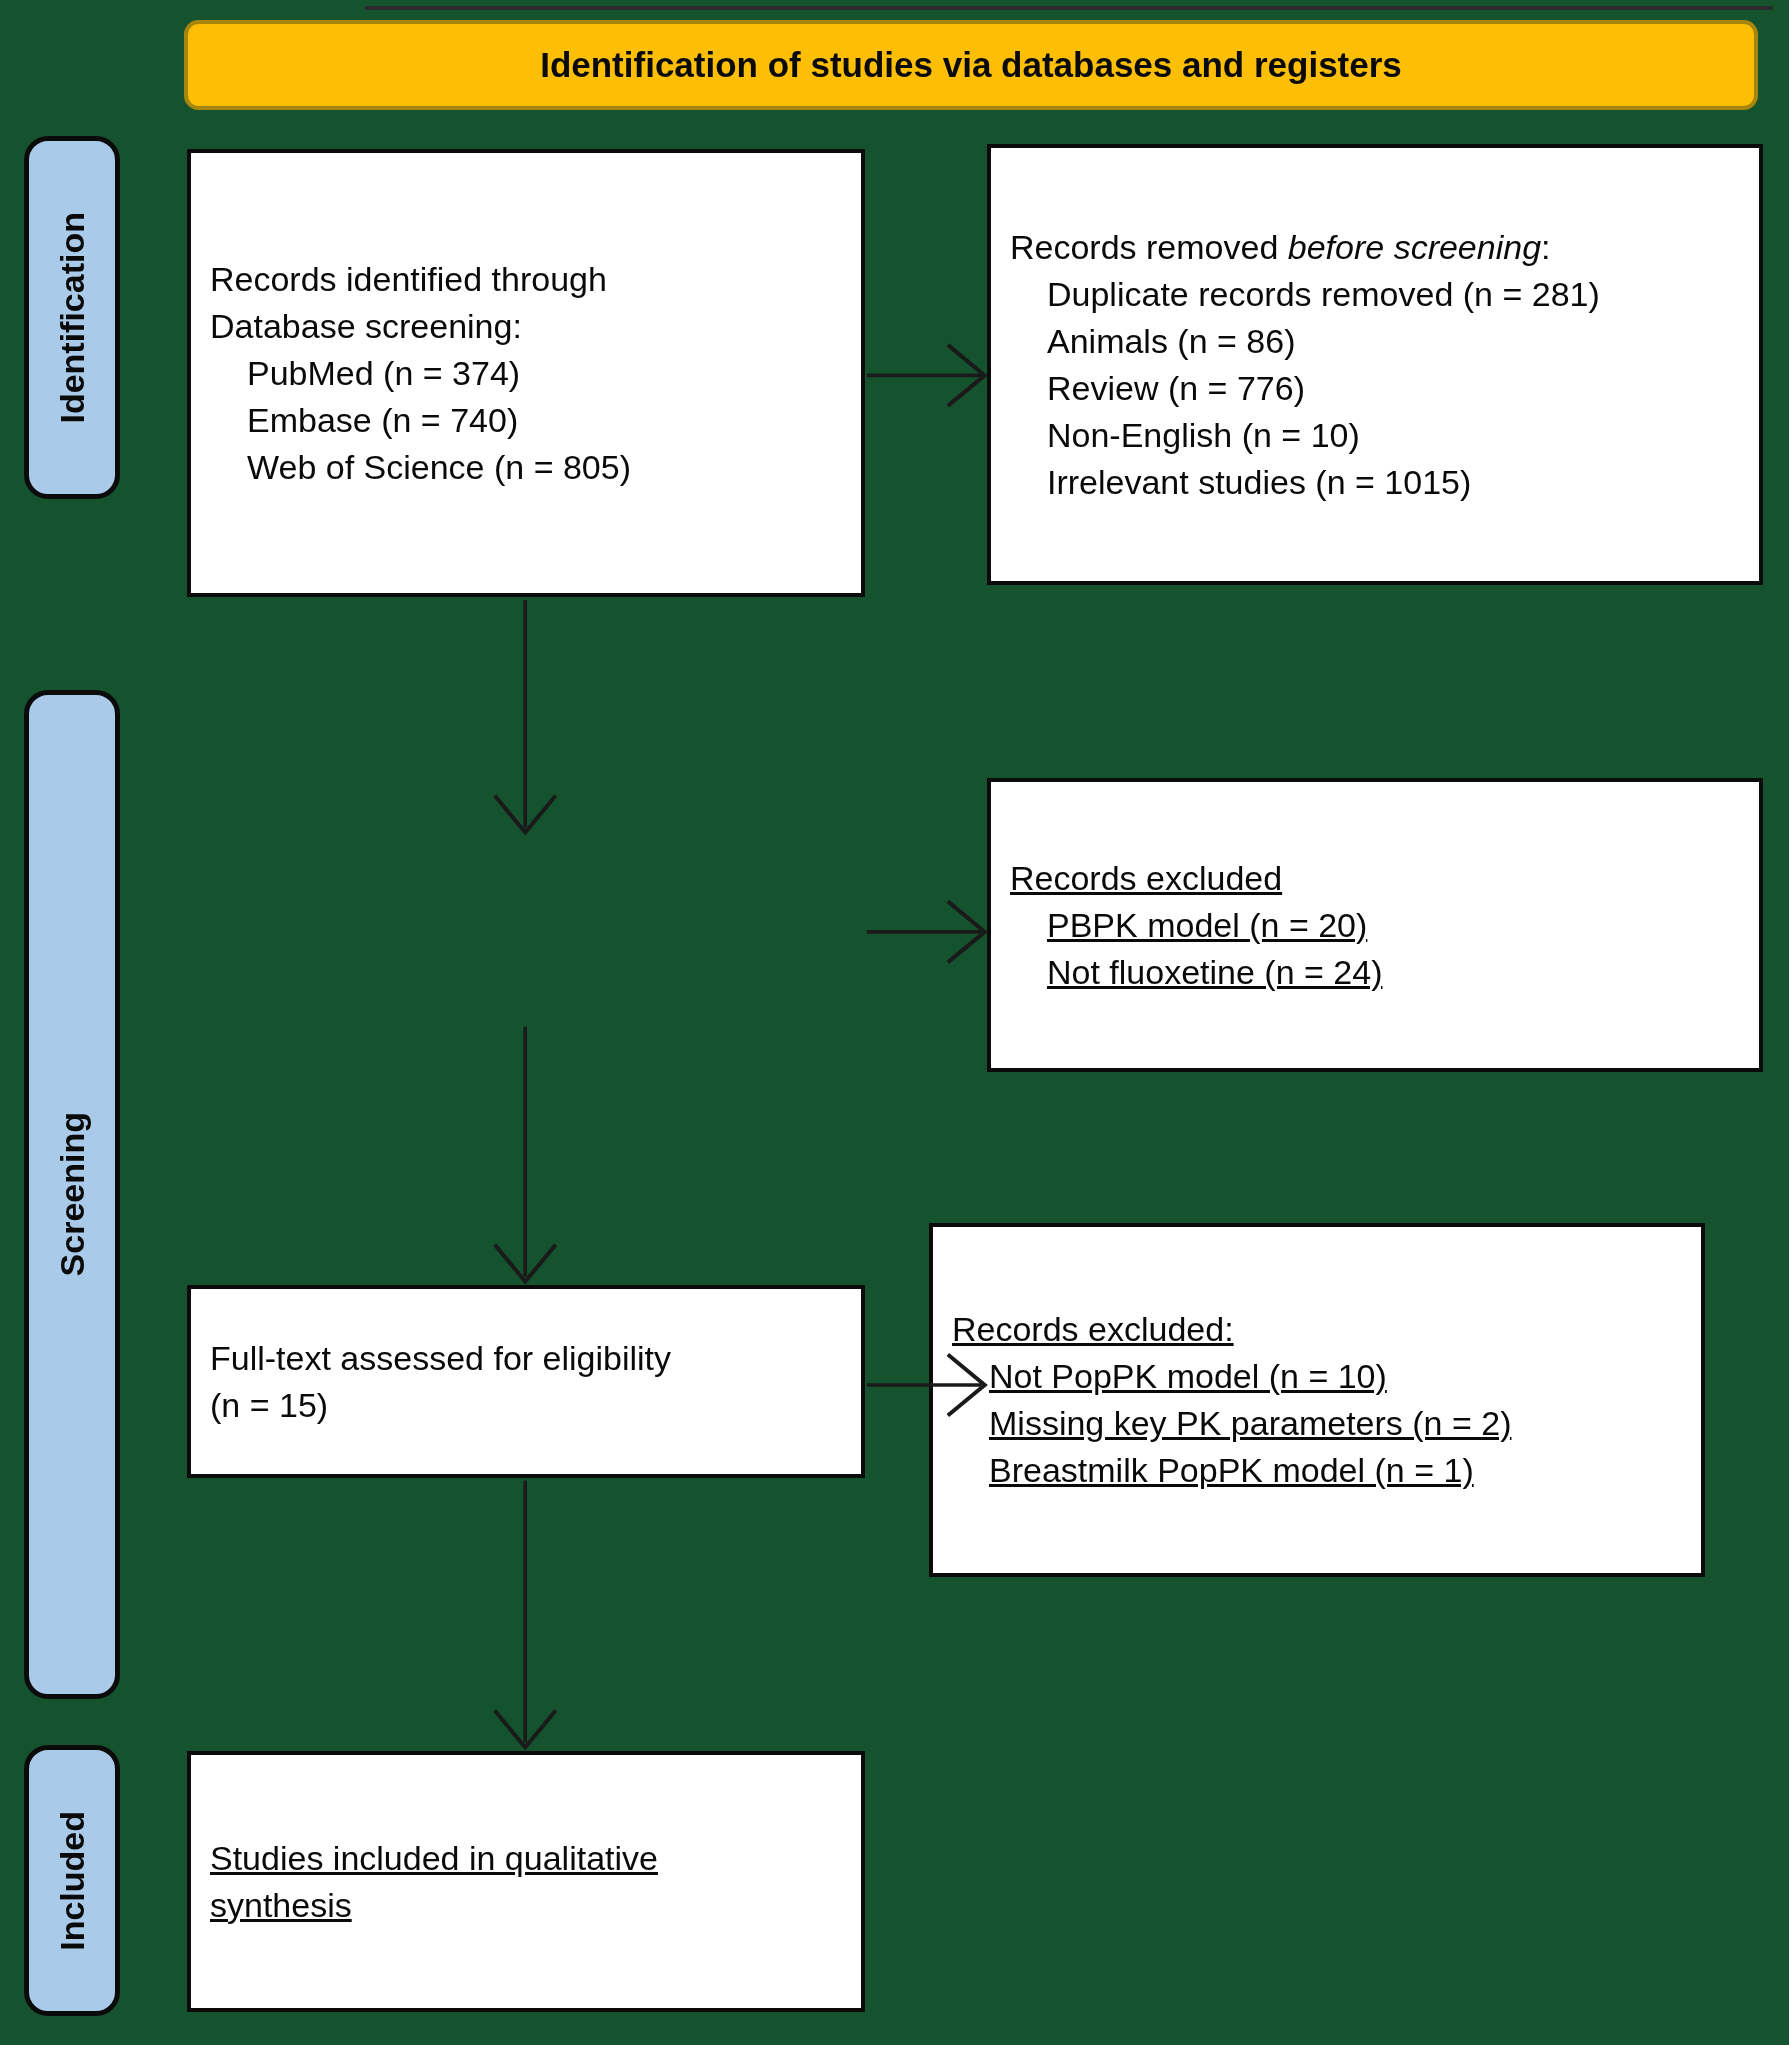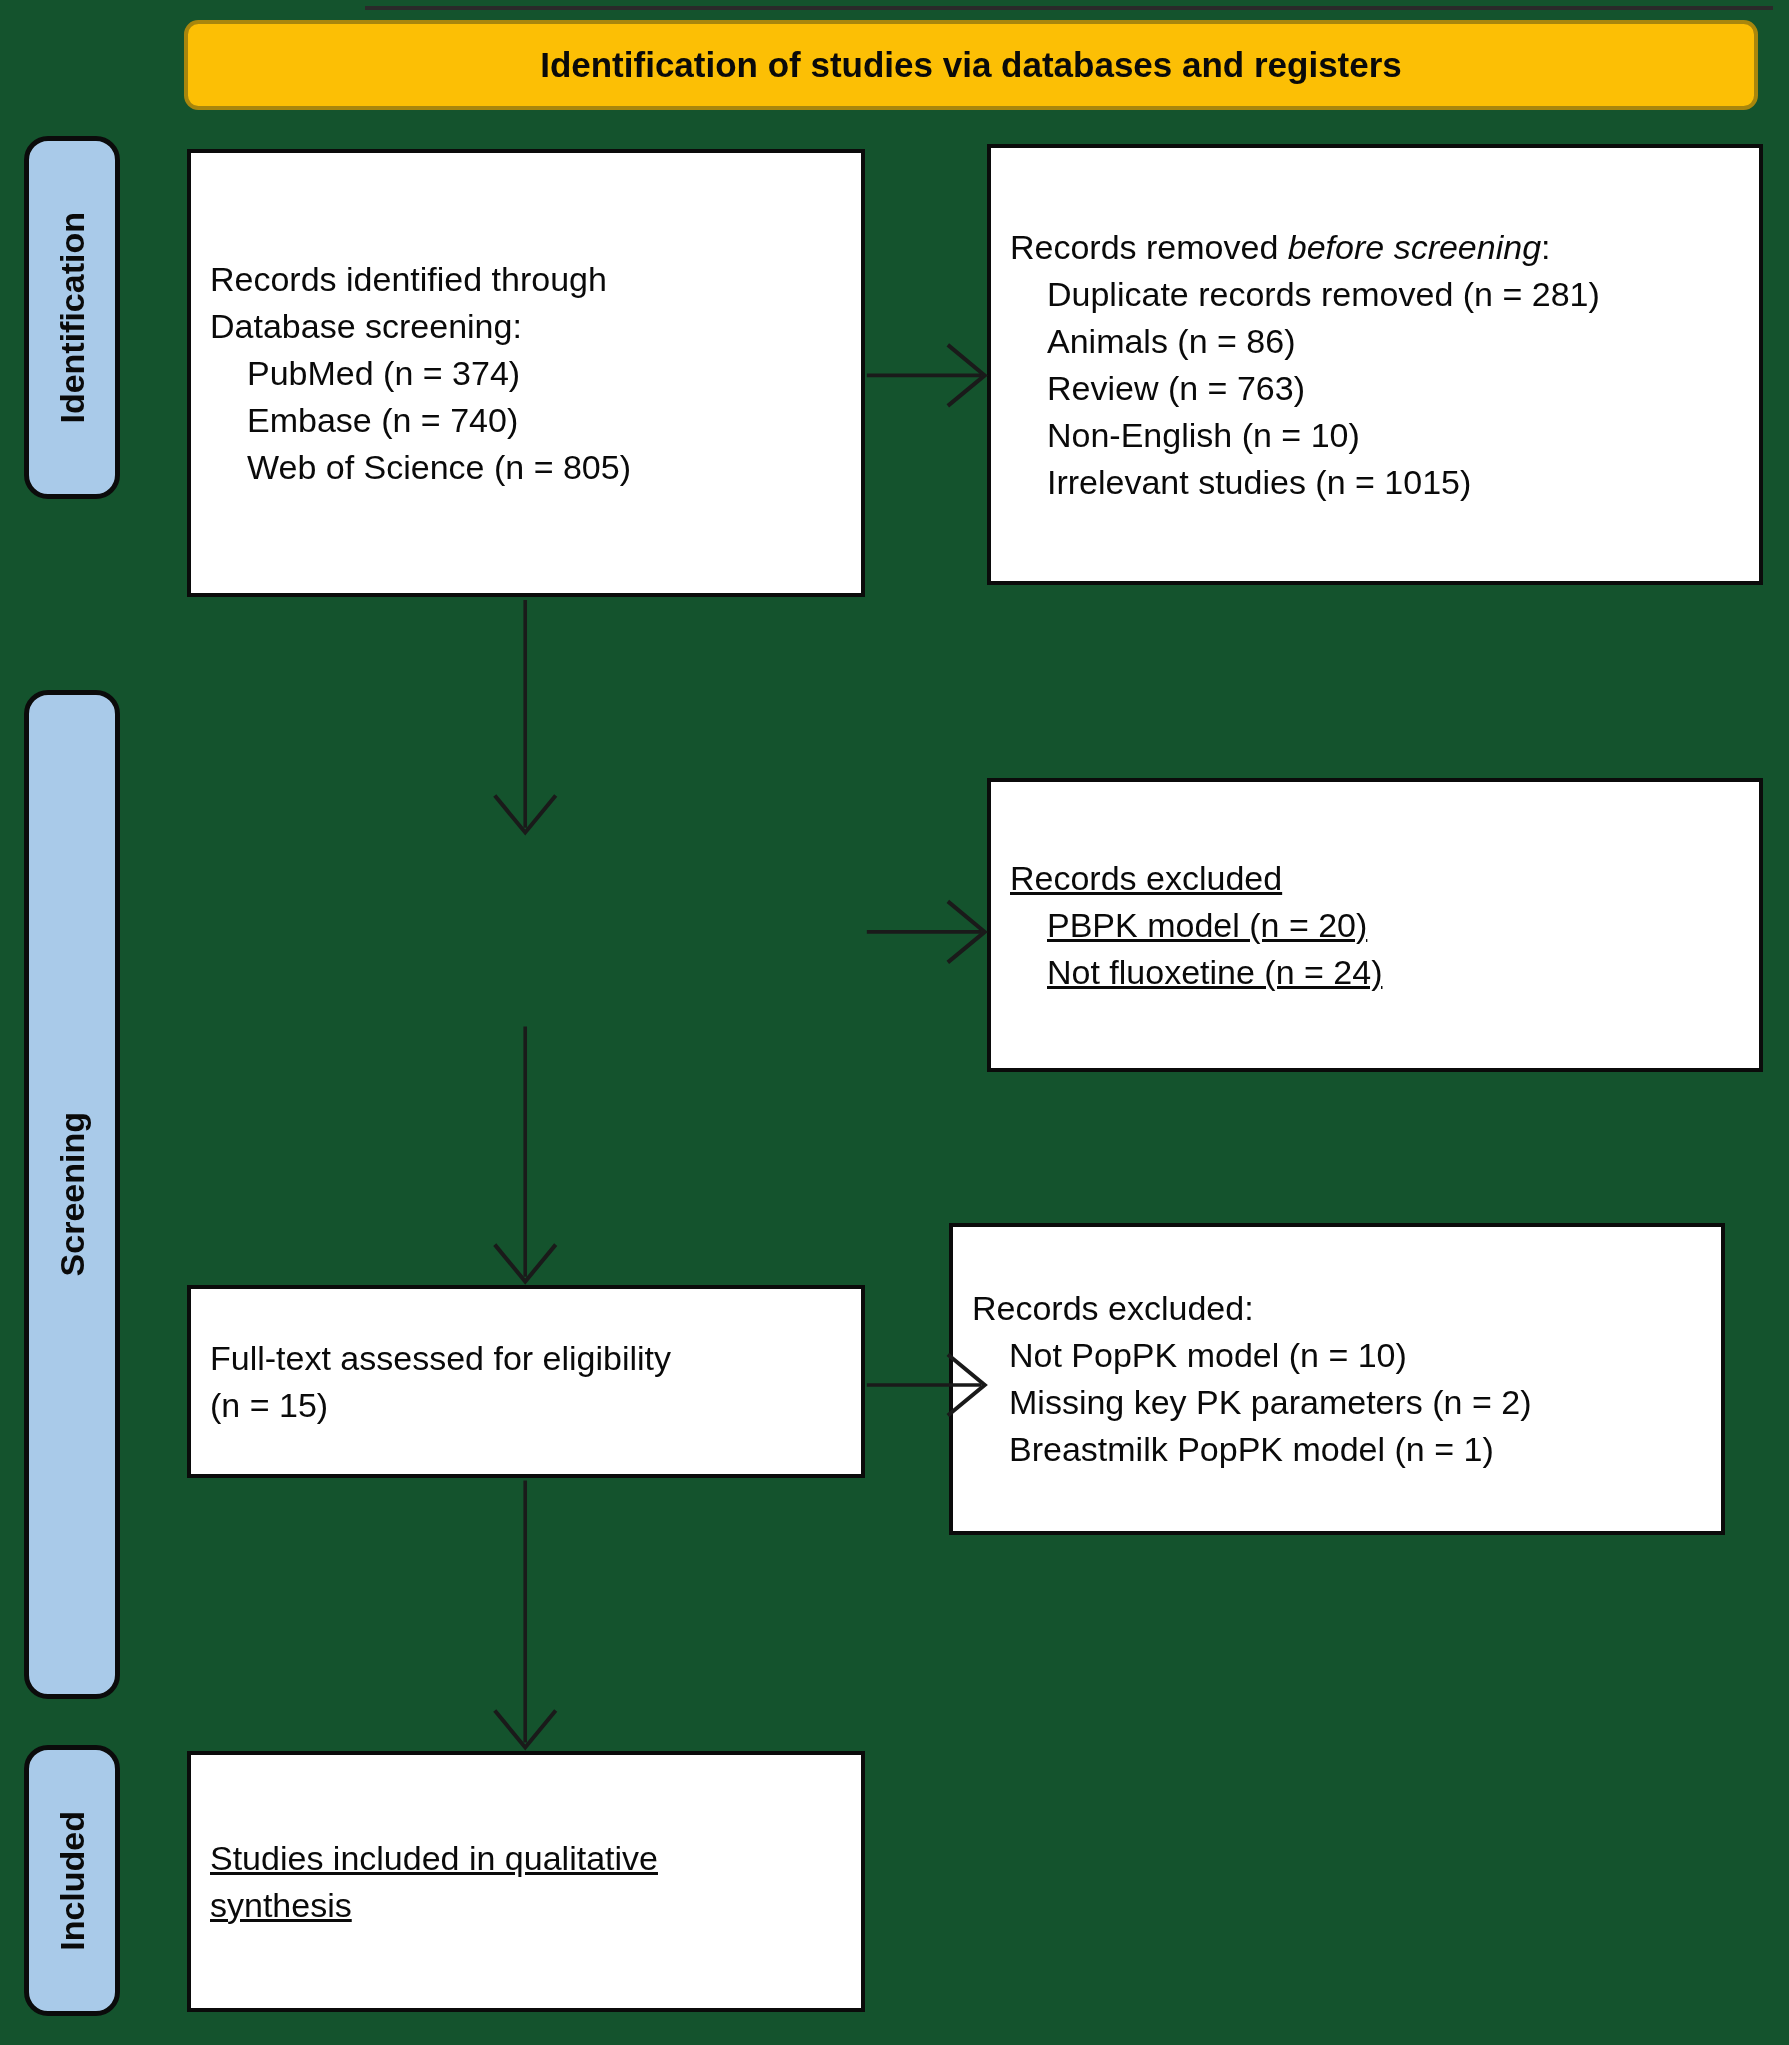--- a/index.html
+++ b/index.html
@@ -33,21 +33,21 @@
     box-sizing:border-box; display:flex; flex-direction:column; justify-content:center;
     font-size:34px; line-height:47px; padding-left:19px; padding-right:6.4px;
   }
   .box .line   { padding-left:0; }
   .box .indent { padding-left:37px; }
   .box-identified        { left:187px;  top:149px;  width:678px; height:448px; }
   .box-removed           { left:987px; top:144px;  width:776px; height:441px; }
   .box-screened          { left:187px;  top:836px; width:678px; height:188px; }
   .box-excluded-1        { left:987px; top:778px;  width:776px; height:294px;text-decoration:underline; }
   .box-fulltext          { left:187px;  top:1285px; width:678px; height:193px; }
-  .box-excluded-2        { left:949px; top:1223px; width:776px; height:312px; }
+  .box-excluded-2        { left:929px; top:1223px; width:776px; height:354px;text-decoration:underline; }
   .box-included-studies  { left:187px;  top:1751px; width:678px; height:261px;text-decoration:underline; }
   .box-removed .indent   { max-width:561px; }
   .box-included-studies .line { max-width:561px; }
   .italic { font-style:italic; }
   .arrows { position:absolute; left:0; top:0; width:1789px; height:2045px; pointer-events:none; }
   .arrows line, .arrows polyline { stroke:#1a1a1a; fill:none; }
   .arrows line     { stroke-width:4.5px; }
   .arrows polyline { stroke-width:5px; }
 </style>
 </head>
@@ -76,21 +76,21 @@
     <div class="line">Database screening:</div>
     <div class="indent">PubMed (n = 374)</div>
     <div class="indent">Embase (n = 740)</div>
     <div class="indent">Web of Science (n = 805)</div>
   </div>
 
   <div class="box box-removed">
     <div class="line"><span>Records removed </span><span class="italic">before screening</span><span>:</span></div>
     <div class="indent">Duplicate records removed (n = 281)</div>
     <div class="indent">Animals (n = 86)</div>
-    <div class="indent">Review (n = 763)</div>
+    <div class="indent">Review (n = 776)</div>
     <div class="indent">Non-English (n = 10)</div>
     <div class="indent">Irrelevant studies (n = 1015)</div>
   </div>
 
 
   <div class="box box-excluded-1">
     <div class="line">Records excluded</div>
     <div class="indent">PBPK model (n = 20)</div>
     <div class="indent">Not fluoxetine (n = 24)</div>
   </div>

